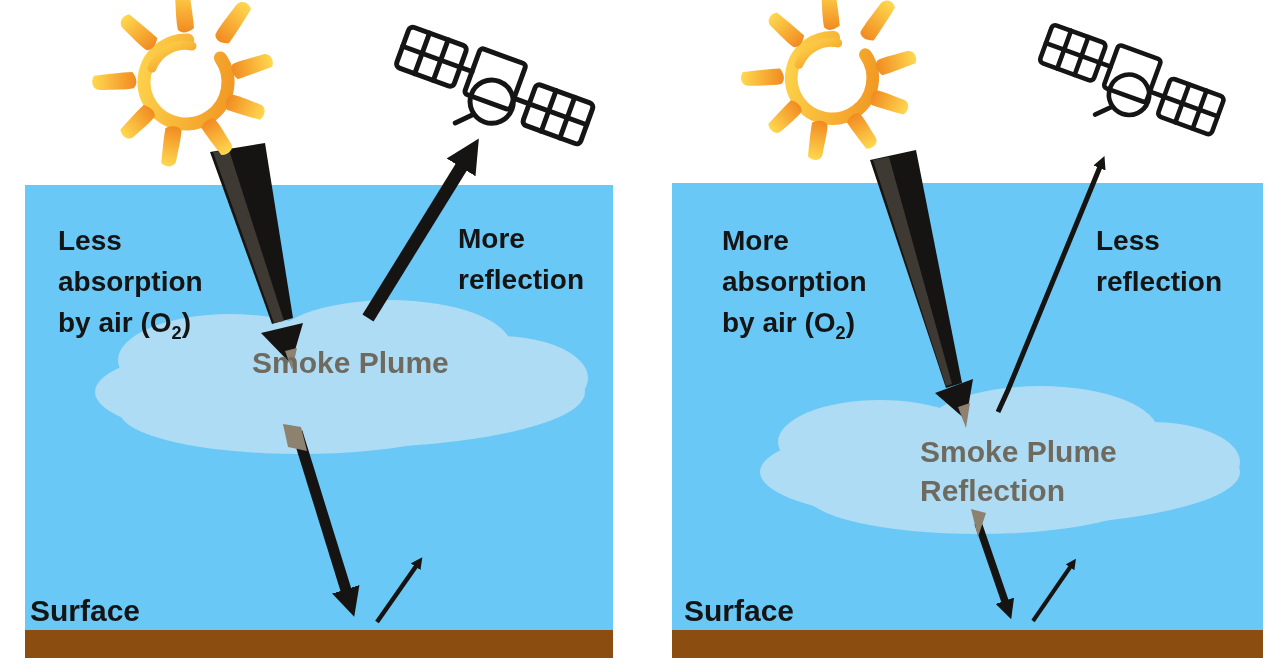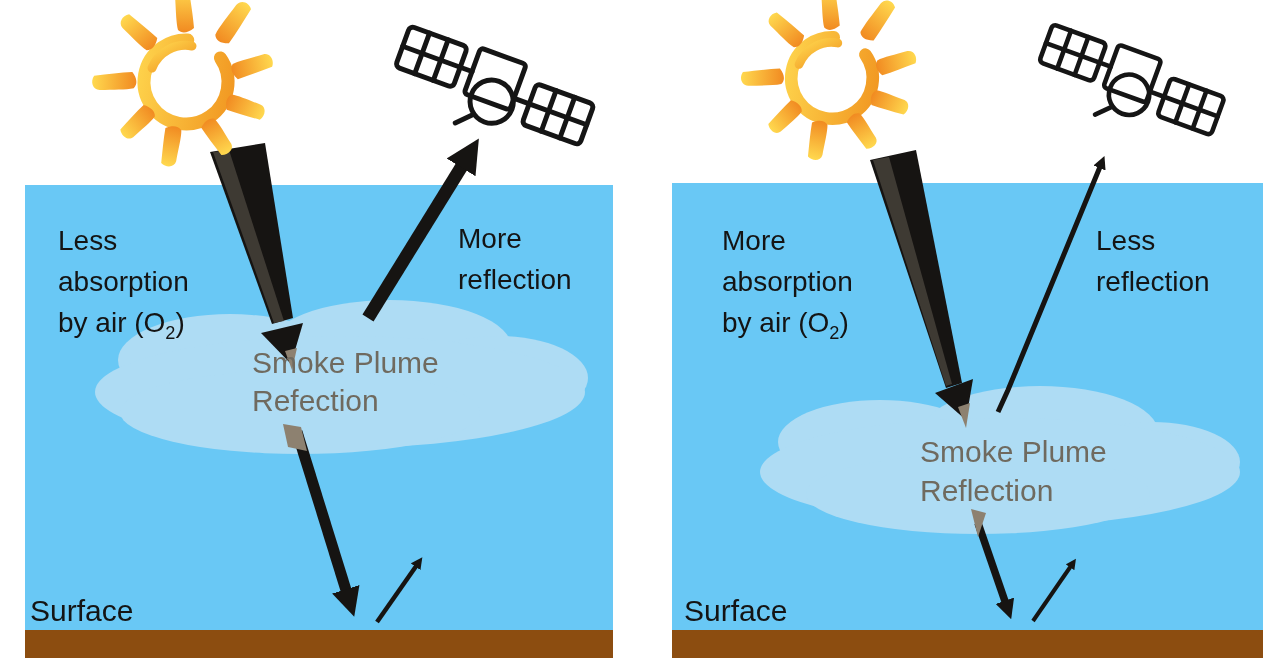--- a/index.html
+++ b/index.html
@@ -6,21 +6,21 @@
   .canvas{
     position:relative;
     width:1280px;height:671px;
     background:#ffffff;
     overflow:hidden;
     font-family:"Liberation Sans", sans-serif;
   }
   .scene{position:absolute;left:0;top:0;}
   .label{
     position:absolute;
-    font-weight:400;
+    font-weight:700;
     color:#141414;
     white-space:nowrap;
   }
   .label span{display:block;}
   .lbl-28{font-size:28px;line-height:41px;}
   .lbl-30{font-size:30px;line-height:38px;}
   .inline-row{display:block;}
   .inline-row span{display:inline;text-align:center;}
   sub{font-size:0.65em;}
   .abs-left{left:58px;top:220px;}
@@ -146,21 +146,20 @@
     <span class="inline-row"><span>by air (O</span><sub>2</sub><span>)</span></span>
   </div>
 
   <div class="label lbl-28 refl-left">
     <span>More</span>
     <span>reflection</span>
   </div>
 
   <div class="label lbl-30 plume plume-left">
     <span>Smoke Plume</span>
-    <span>Refection</span>
   </div>
 
   <div class="label surface-left">Surface</div>
 
   <div class="label lbl-28 abs-right">
     <span>More</span>
     <span>absorption</span>
     <span class="inline-row"><span>by air (O</span><sub>2</sub><span>)</span></span>
   </div>
 

